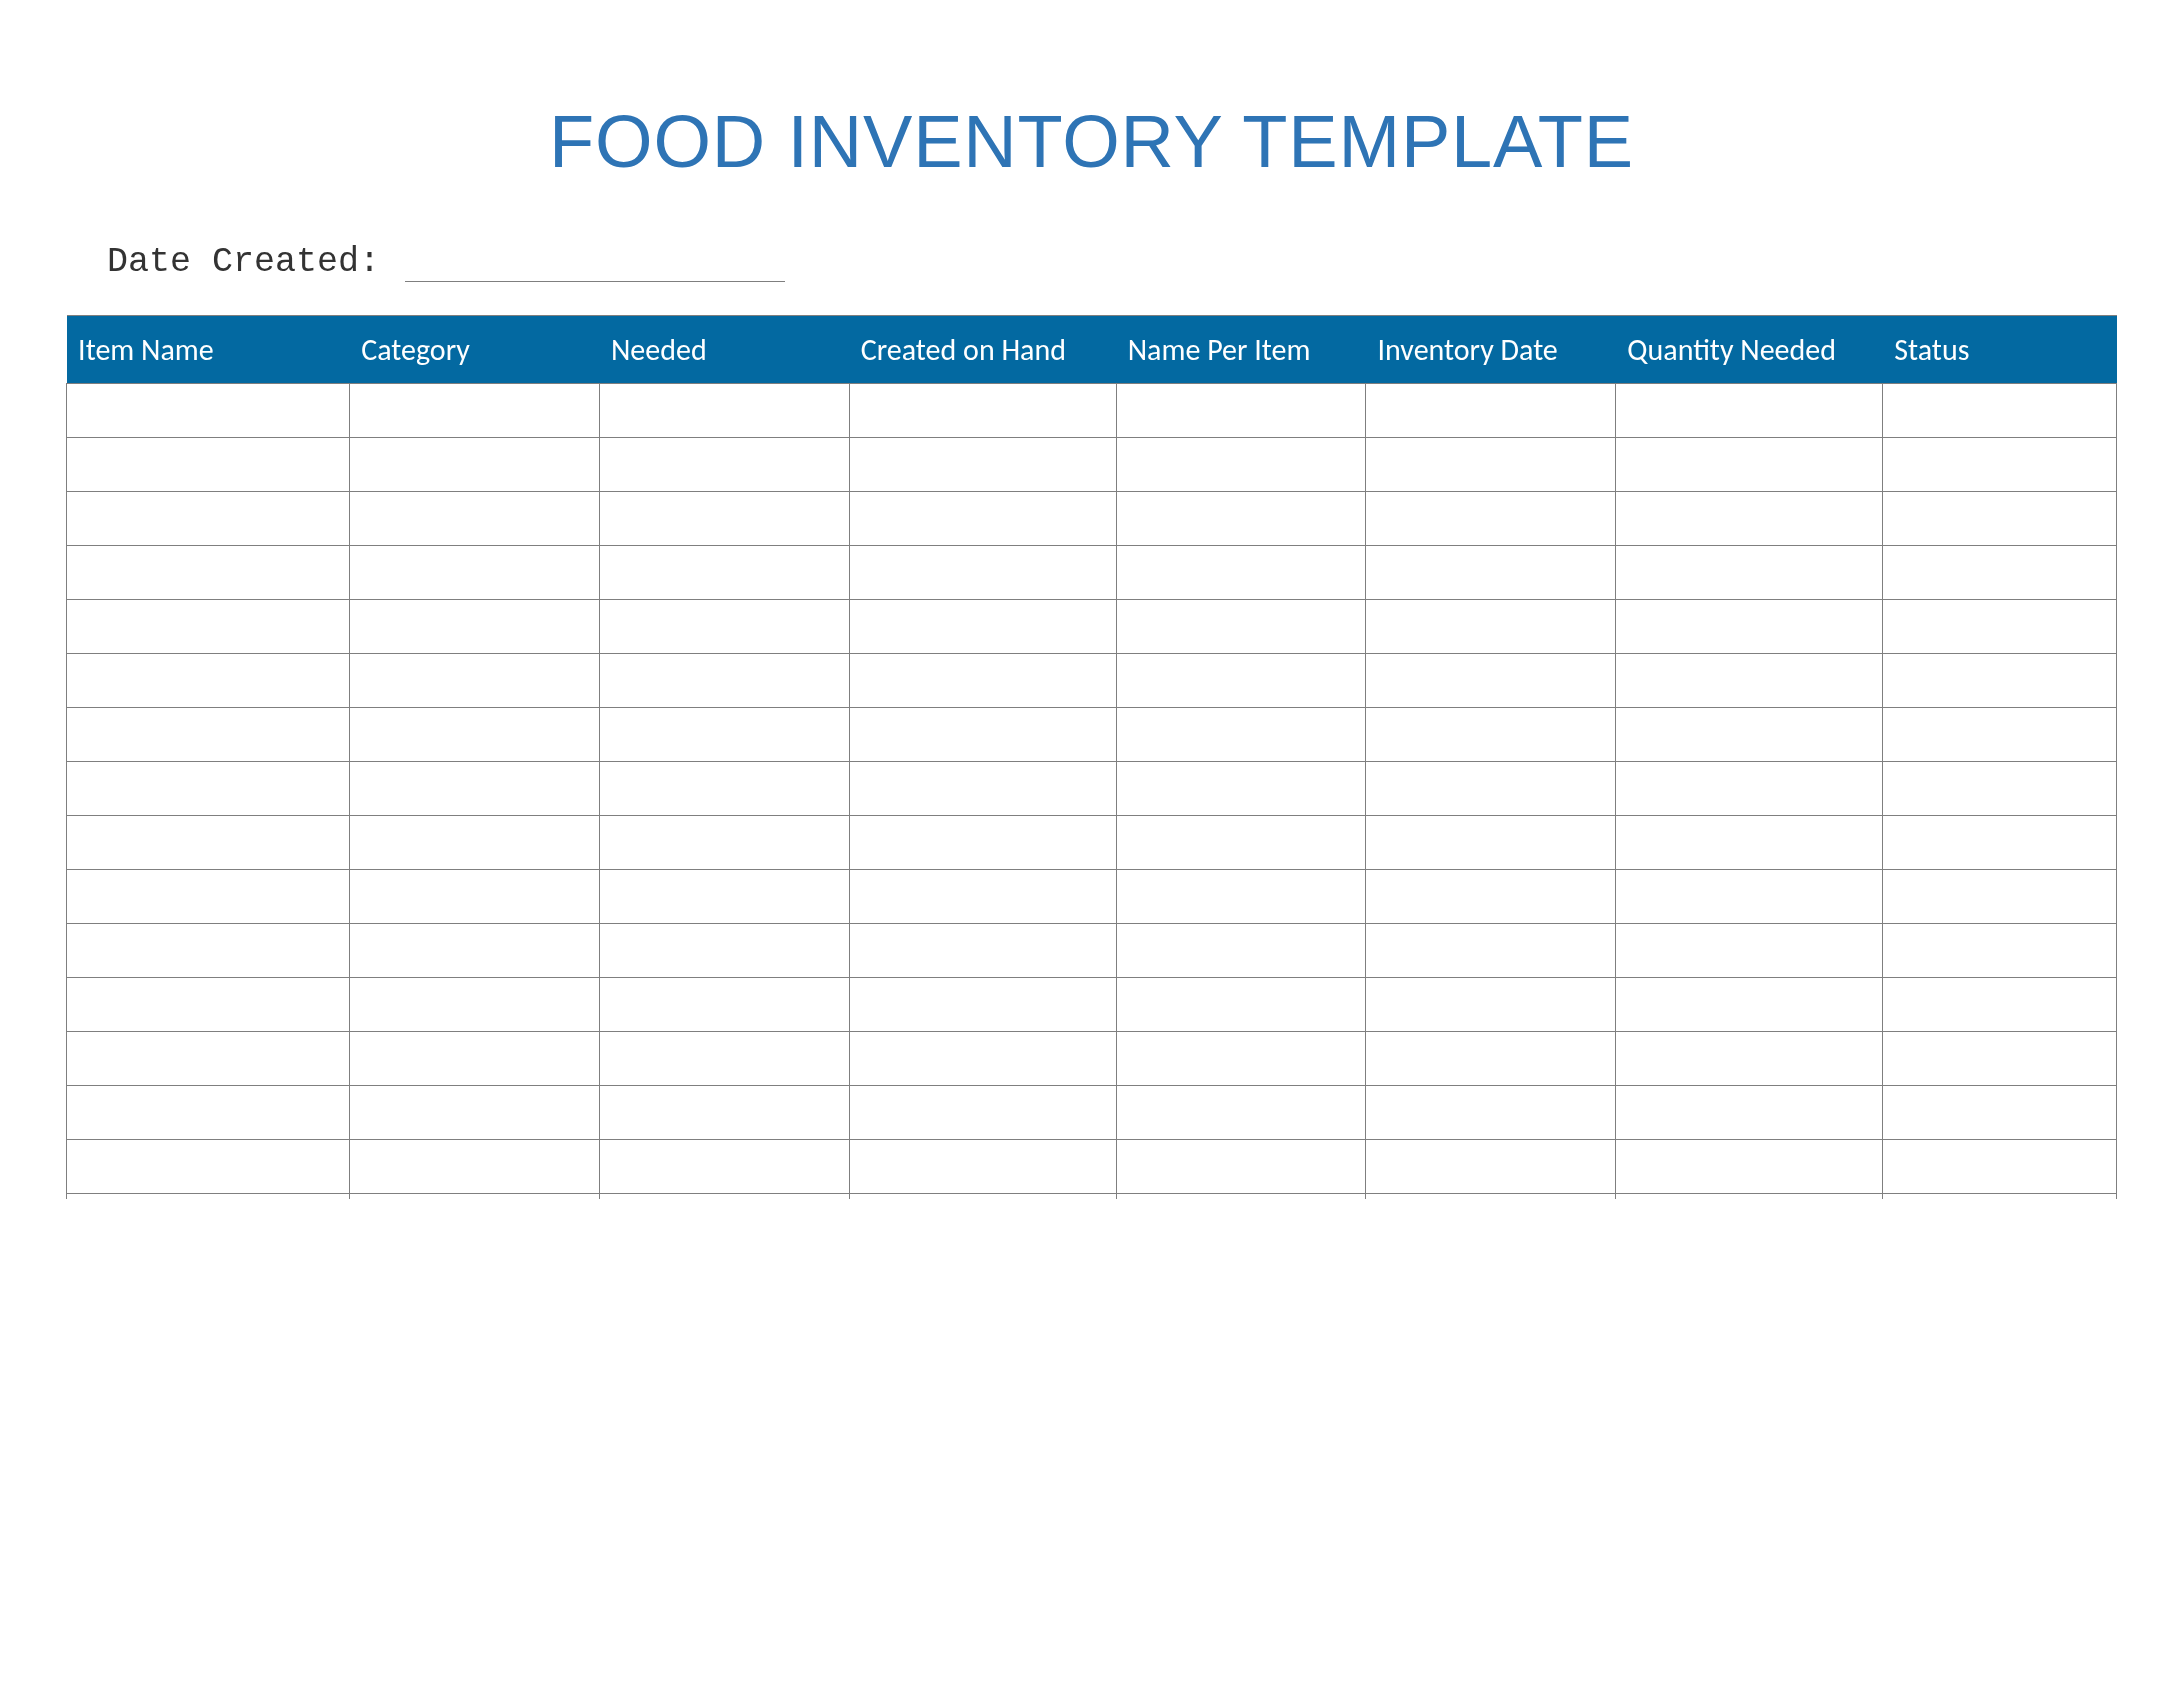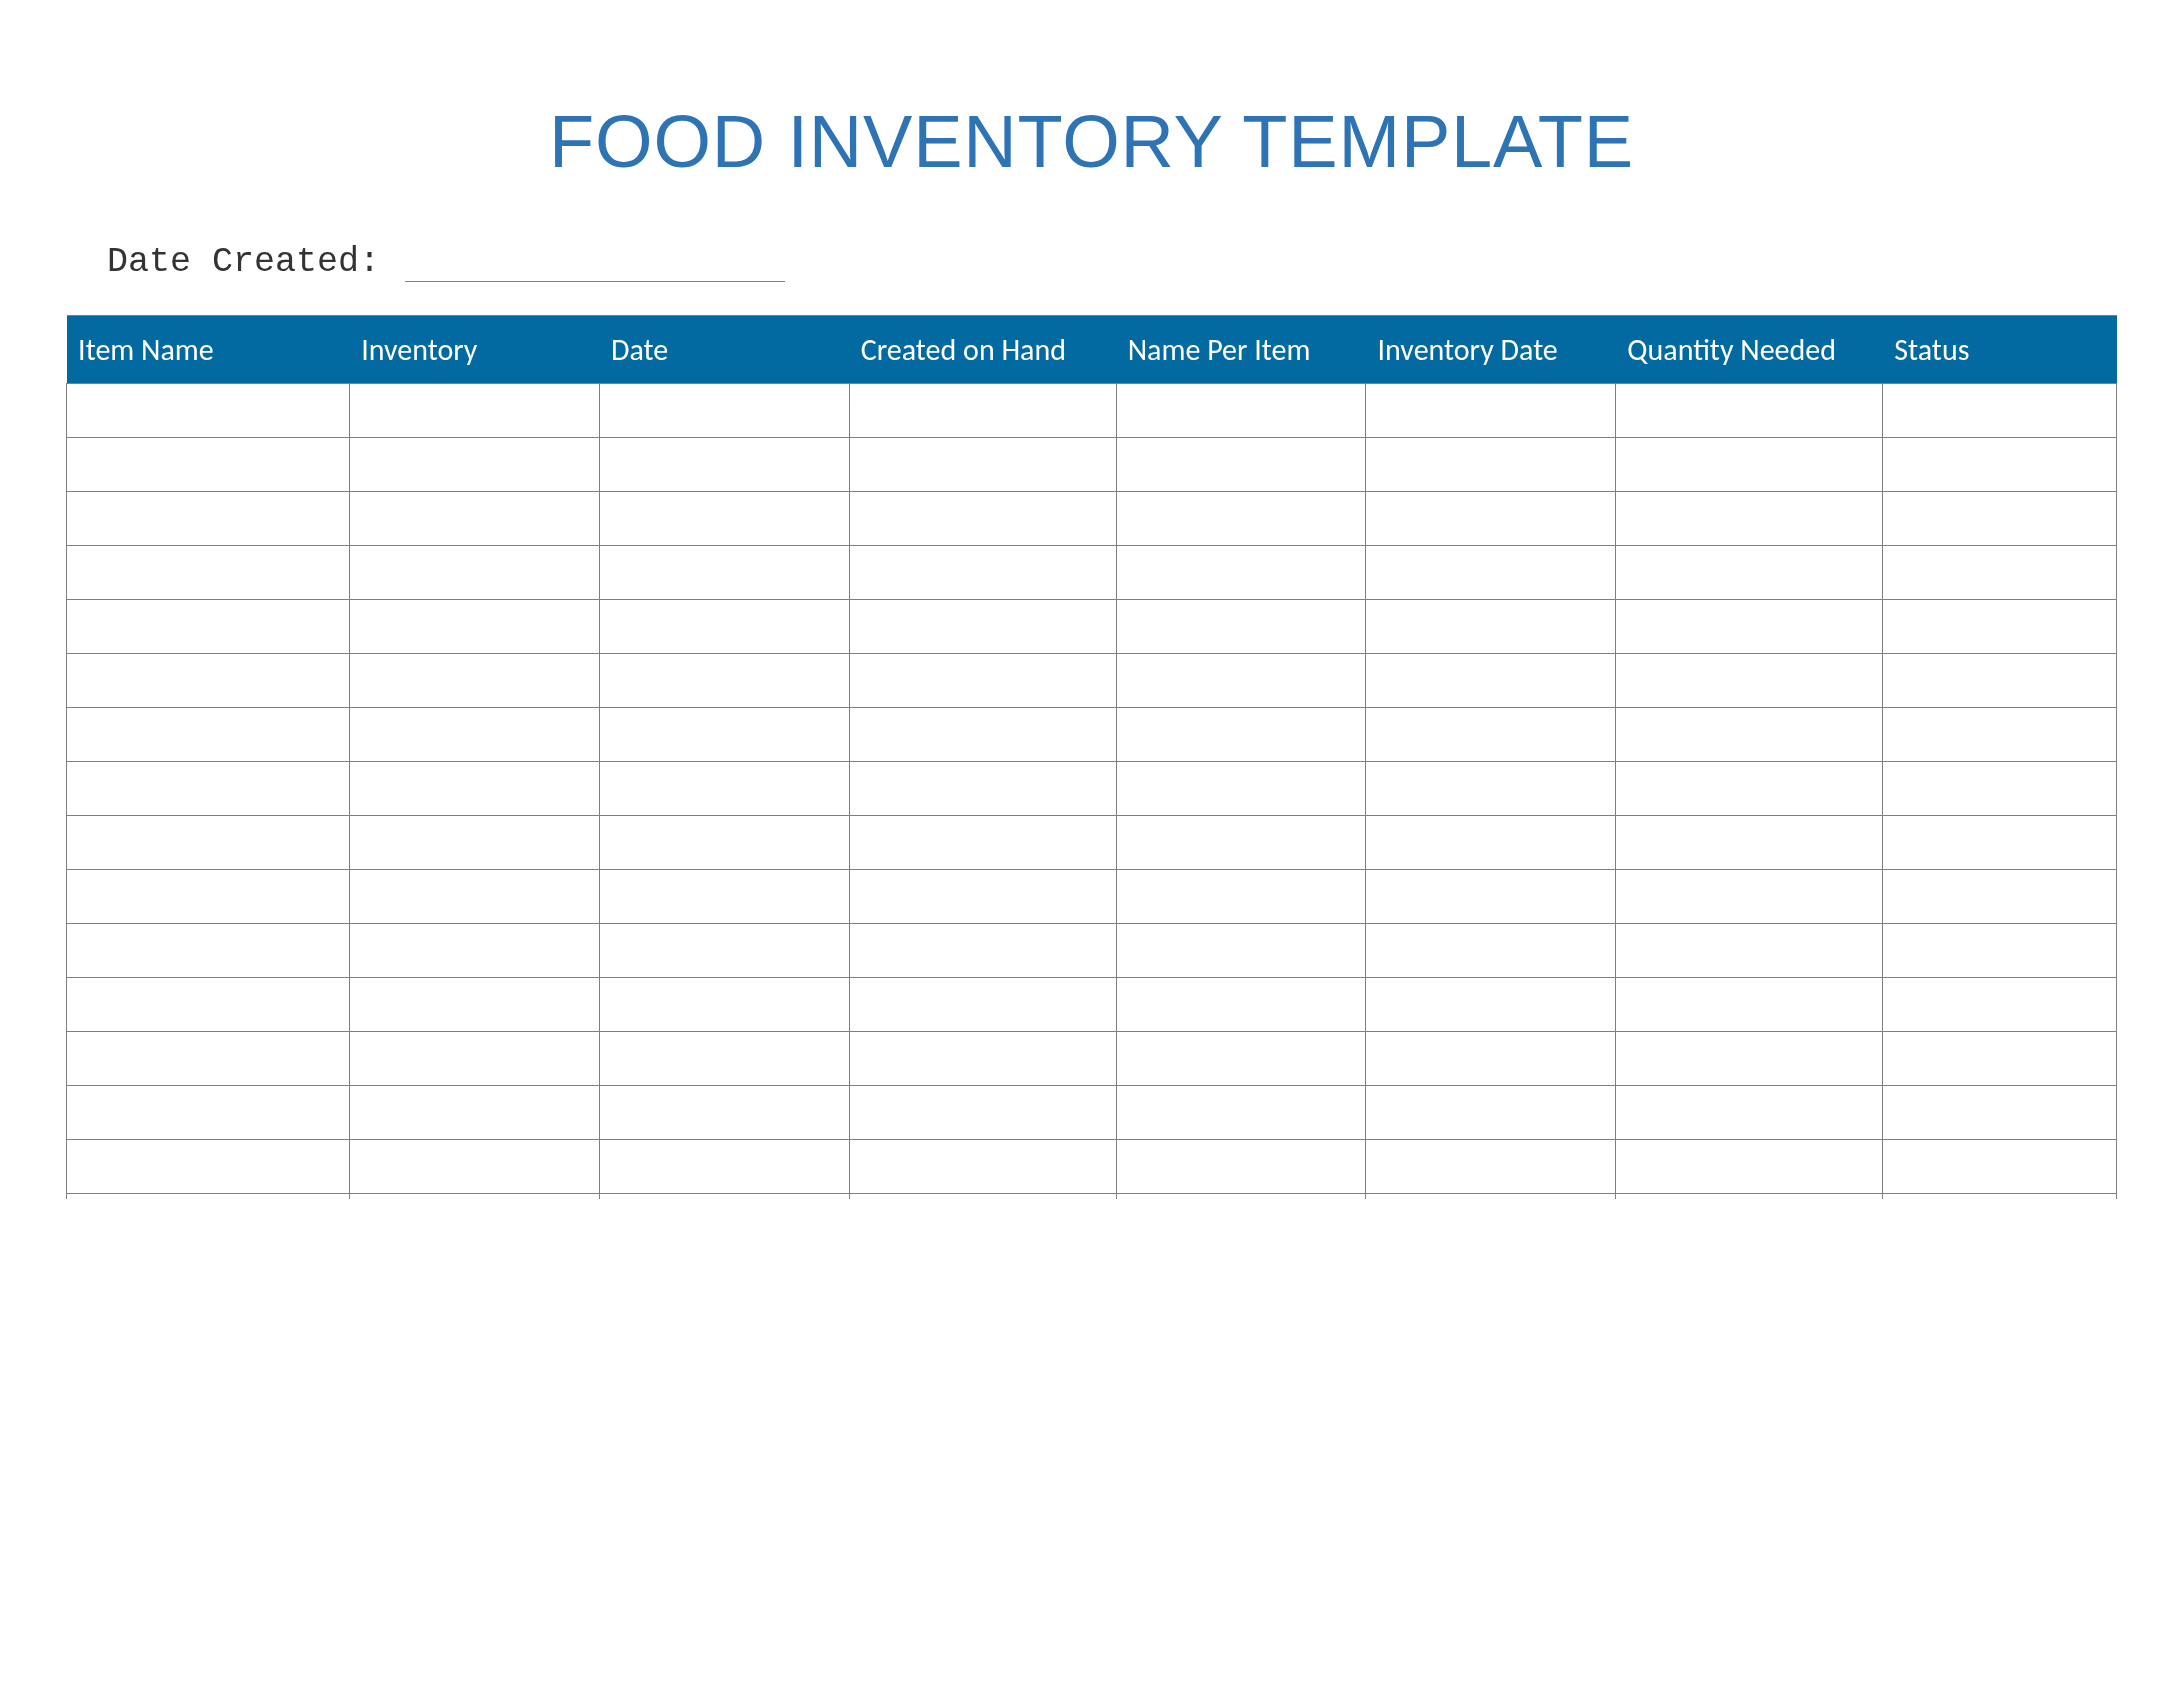--- a/index.html
+++ b/index.html
@@ -93,22 +93,22 @@
         <col class="c3">
         <col class="c4">
       <col class="c5">
         <col class="c6">
         <col class="c7">
         <col class="c8">
     </colgroup>
     <thead>
       <tr>
         <th>Item Name</th>
-        <th>Inventory</th>
-        <th>Date</th>
+        <th>Category</th>
+        <th>Needed</th>
         <th>Created on Hand</th>
         <th>Name Per Item</th>
         <th>Inventory Date</th>
         <th>Quantity Needed</th>
         <th>Status</th>
       </tr>
     </thead>
     <tbody>
         <tr>
           <td></td>

